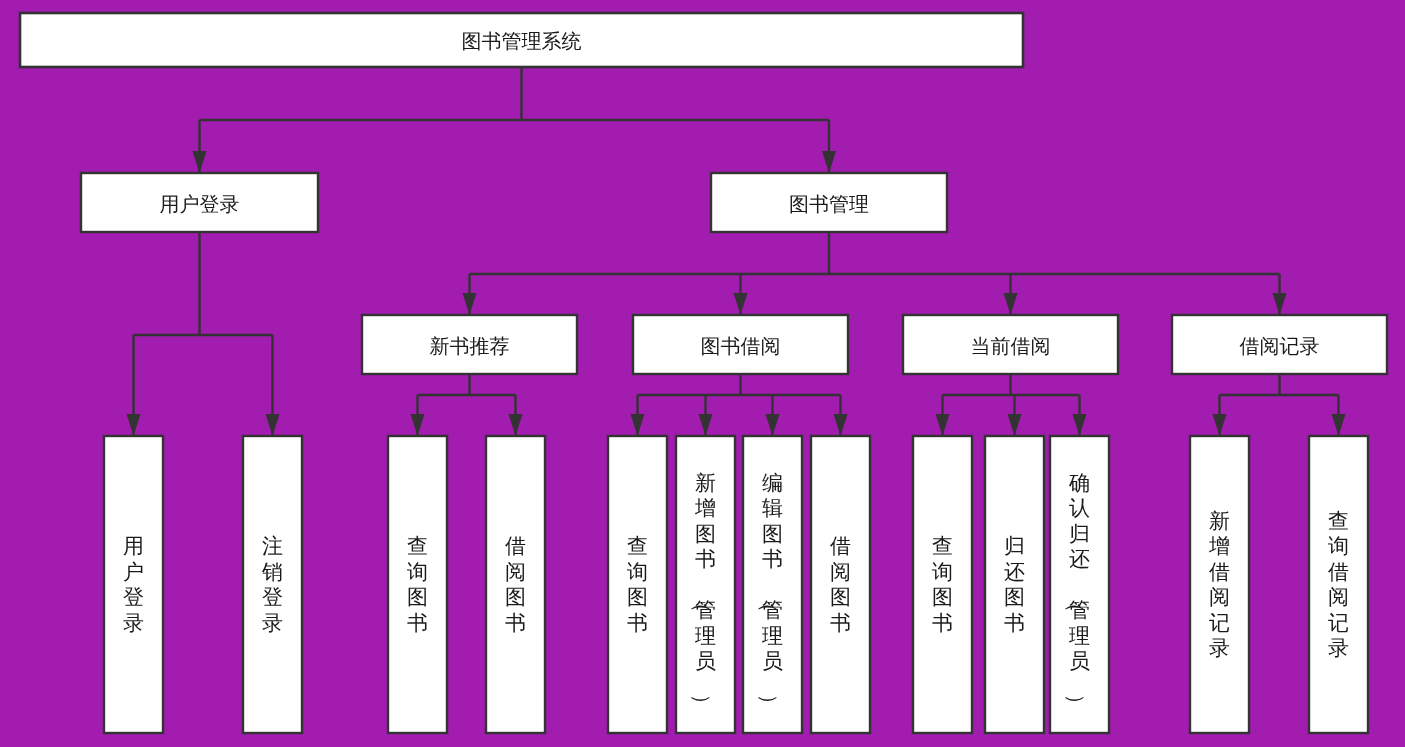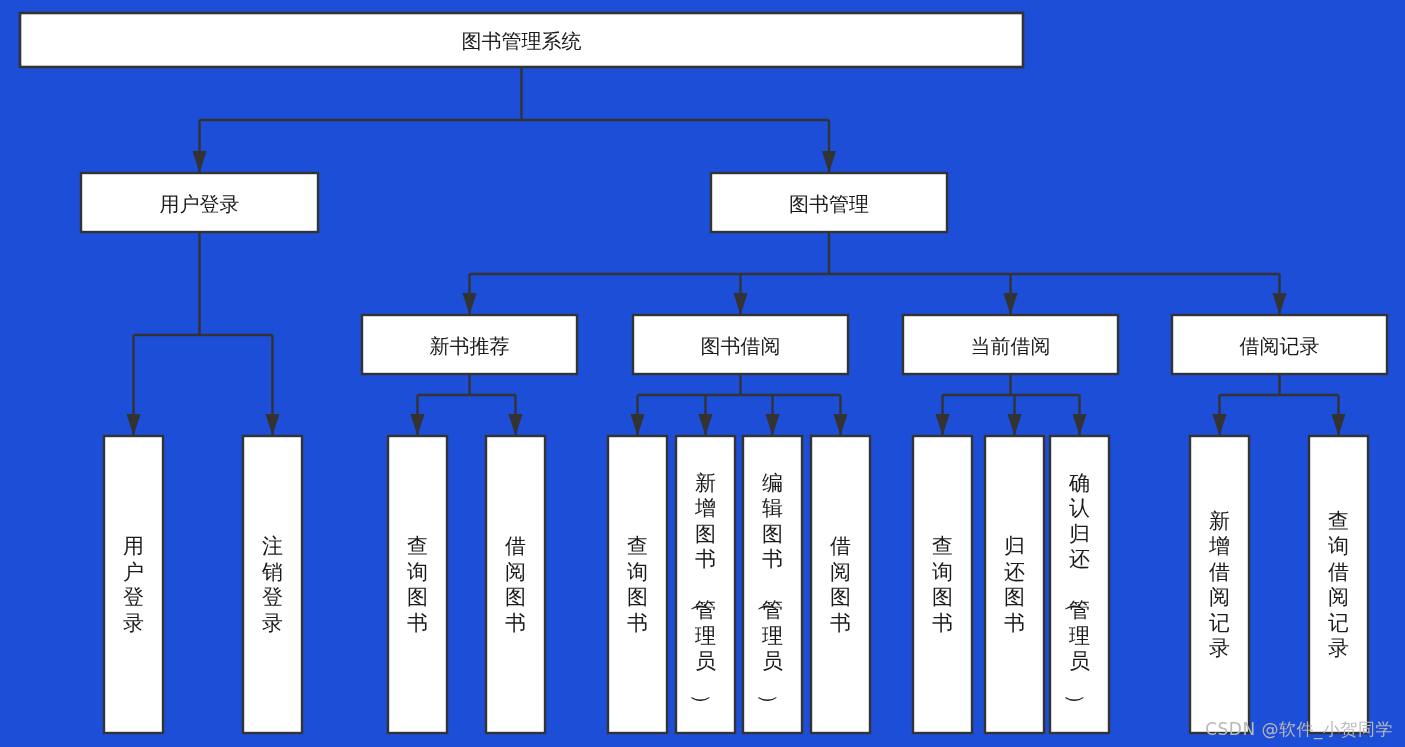--- a/index.html
+++ b/index.html
@@ -7,21 +7,21 @@
     padding: 0;
     background: #ffffff;
   }
   body {
     font-family: "DejaVu Sans", "Liberation Sans", sans-serif;
   }
   #diagram-root {
     position: relative;
     width: 1405px;
     height: 747px;
-    background: #1d4ed8;
+    background: #a21caf;
     overflow: hidden;
   }
   svg#flow {
     position: absolute;
     left: 0;
     top: 0;
     width: 1405px;
     height: 747px;
     display: block;
   }
@@ -217,14 +217,13 @@
         <g>
           <rect x="1190" y="436" width="59" height="297" class="node-rect"></rect>
           <text x="1219.5" y="527.89" class="node-label-v"><tspan x="1219.5" dy="0">新</tspan><tspan x="1219.5" dy="25.5">增</tspan><tspan x="1219.5" dy="25.5">借</tspan><tspan x="1219.5" dy="25.5">阅</tspan><tspan x="1219.5" dy="25.5">记</tspan><tspan x="1219.5" dy="25.5">录</tspan></text>
         </g>
         <g>
           <rect x="1309" y="436" width="59" height="297" class="node-rect"></rect>
           <text x="1338.5" y="527.89" class="node-label-v"><tspan x="1338.5" dy="0">查</tspan><tspan x="1338.5" dy="25.5">询</tspan><tspan x="1338.5" dy="25.5">借</tspan><tspan x="1338.5" dy="25.5">阅</tspan><tspan x="1338.5" dy="25.5">记</tspan><tspan x="1338.5" dy="25.5">录</tspan></text>
         </g>
       </g>
   </svg>
-  <div class="watermark">CSDN @软件_小贺同学</div>
 </div>
 
 </body></html>

